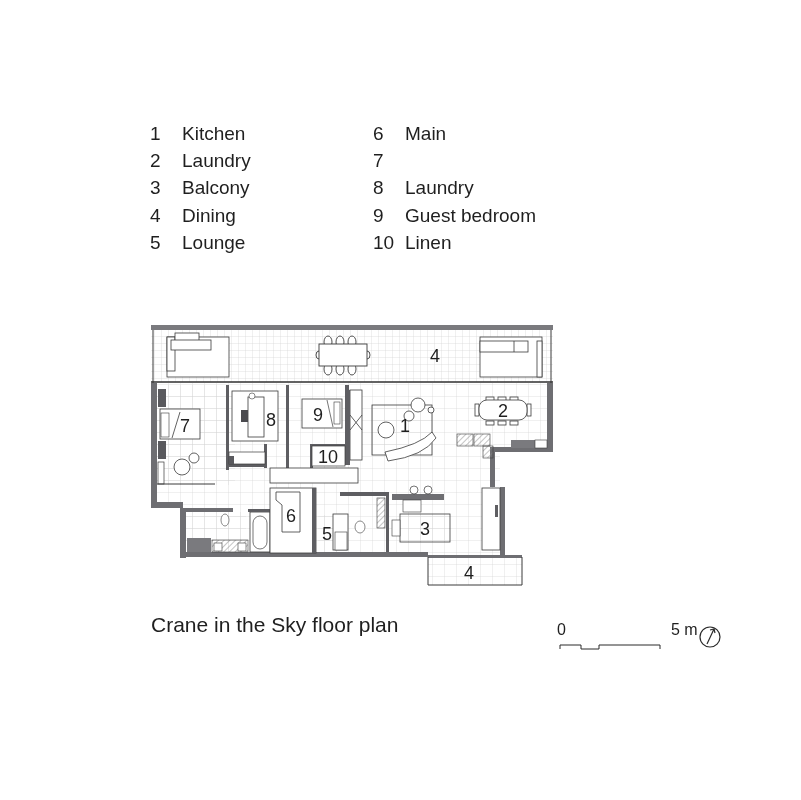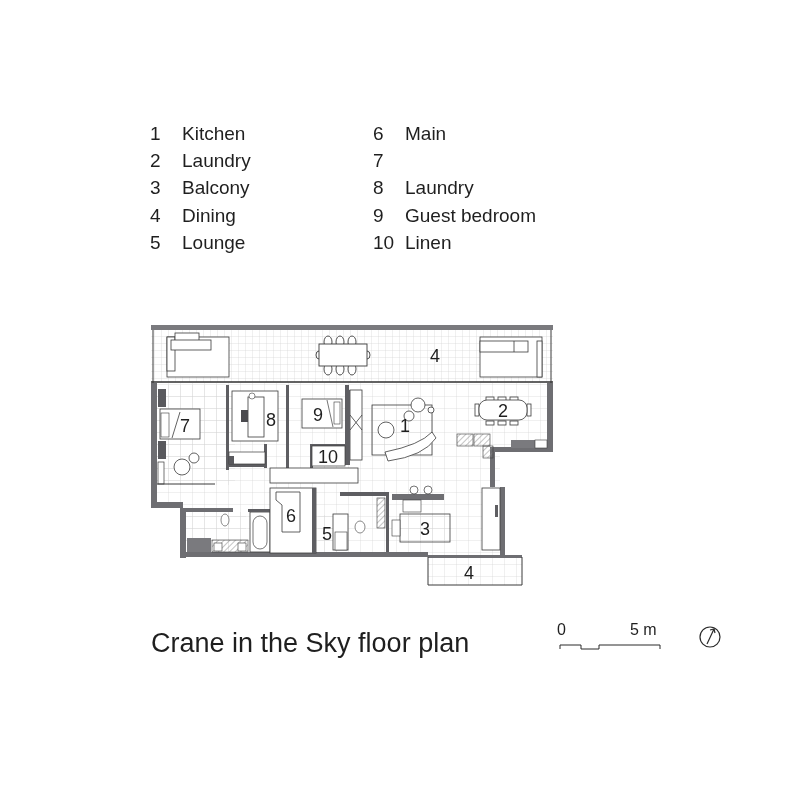--- a/index.html
+++ b/index.html
@@ -4,21 +4,21 @@
 <style>
   html, body { margin: 0; padding: 0; background: #ffffff; }
   body { width: 801px; height: 800px; position: relative; overflow: hidden;
          font-family: "Liberation Sans", "DejaVu Sans", sans-serif; color: #1f1f1f; }
   .legend { position: absolute; top: 120px; font-size: 19px; line-height: 27.2px; }
   .legend.col1 { left: 150px; }
   .legend.col2 { left: 373px; }
   .legend .row { display: flex; white-space: nowrap; }
   .legend .num { display: inline-block; width: 32px; }
   .plan { position: absolute; left: 0; top: 0; width: 801px; height: 800px; }
-  .caption { position: absolute; left: 151px; top: 628px; font-size: 27px; }
+  .caption { position: absolute; left: 151px; top: 613px; font-size: 21px; }
   .scale-label { position: absolute; top: 621px; font-size: 16px; }
   .room-label { font-family: "Liberation Sans", "DejaVu Sans", sans-serif; font-size: 18px; fill: #1f1f1f; }
 </style>
 </head>
 <body>
 
 <div class="legend col1">
   <div class="row">
       <span class="num">1</span>
       <span>Kitchen</span>
@@ -271,15 +271,15 @@
   </g>
 
   <g fill="none" stroke="#2a2a2a" stroke-width="1.2">
     <circle cx="710" cy="637" r="10"></circle>
     <line x1="707" y1="644" x2="714" y2="629"></line>
     <path d="M710 630 L714 629 L715 633"></path>
   </g>
 </svg>
 
 <span class="scale-label" style="left:557px;">0</span>
-<span class="scale-label" style="left:630px;">5 m</span>
+<span class="scale-label" style="left:671px;">5 m</span>
 
 <div class="caption">Crane in the Sky floor plan</div>
 
 </body></html>

